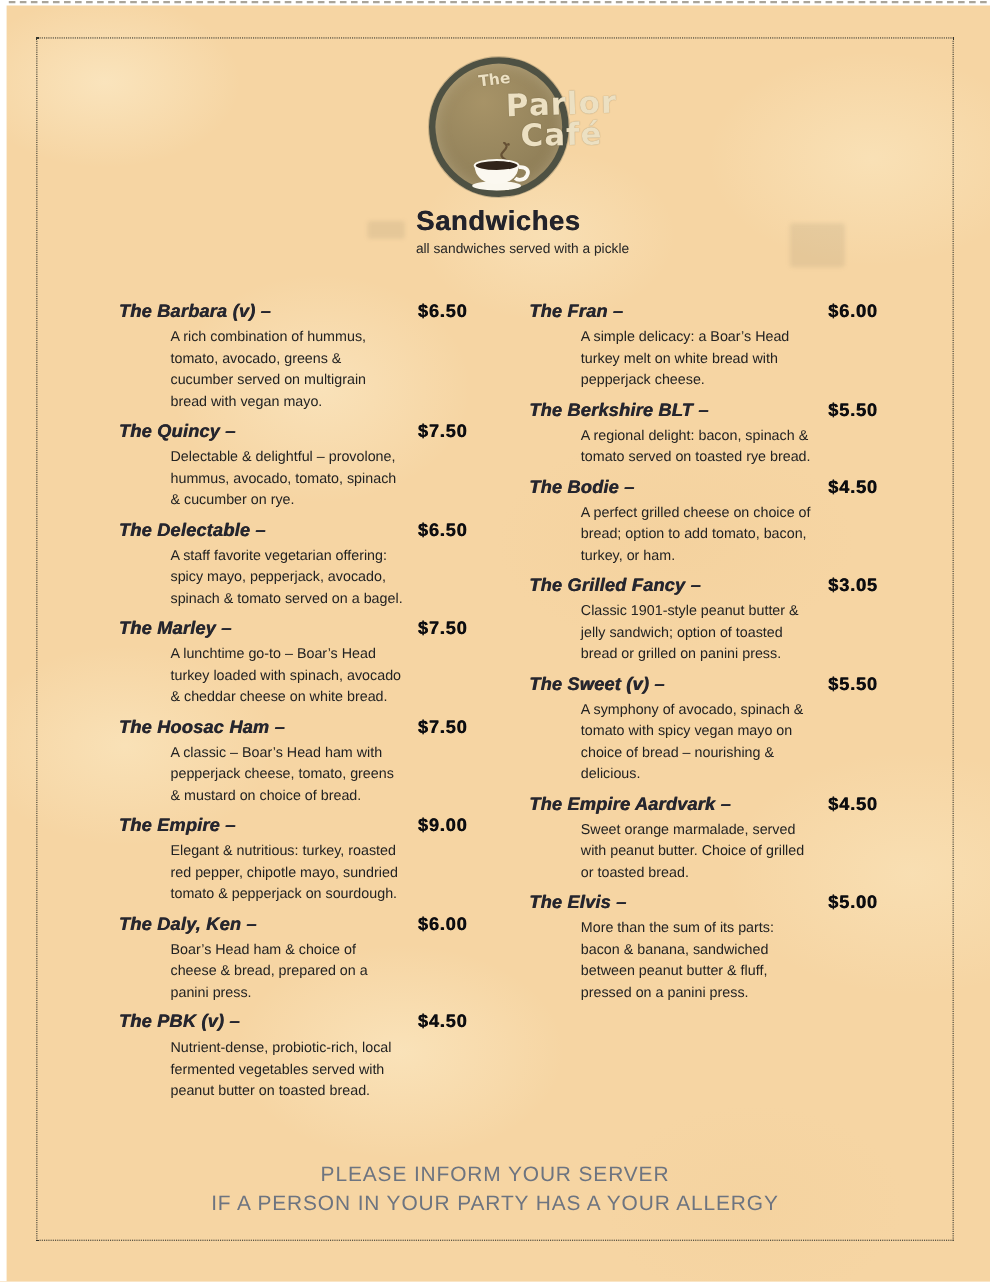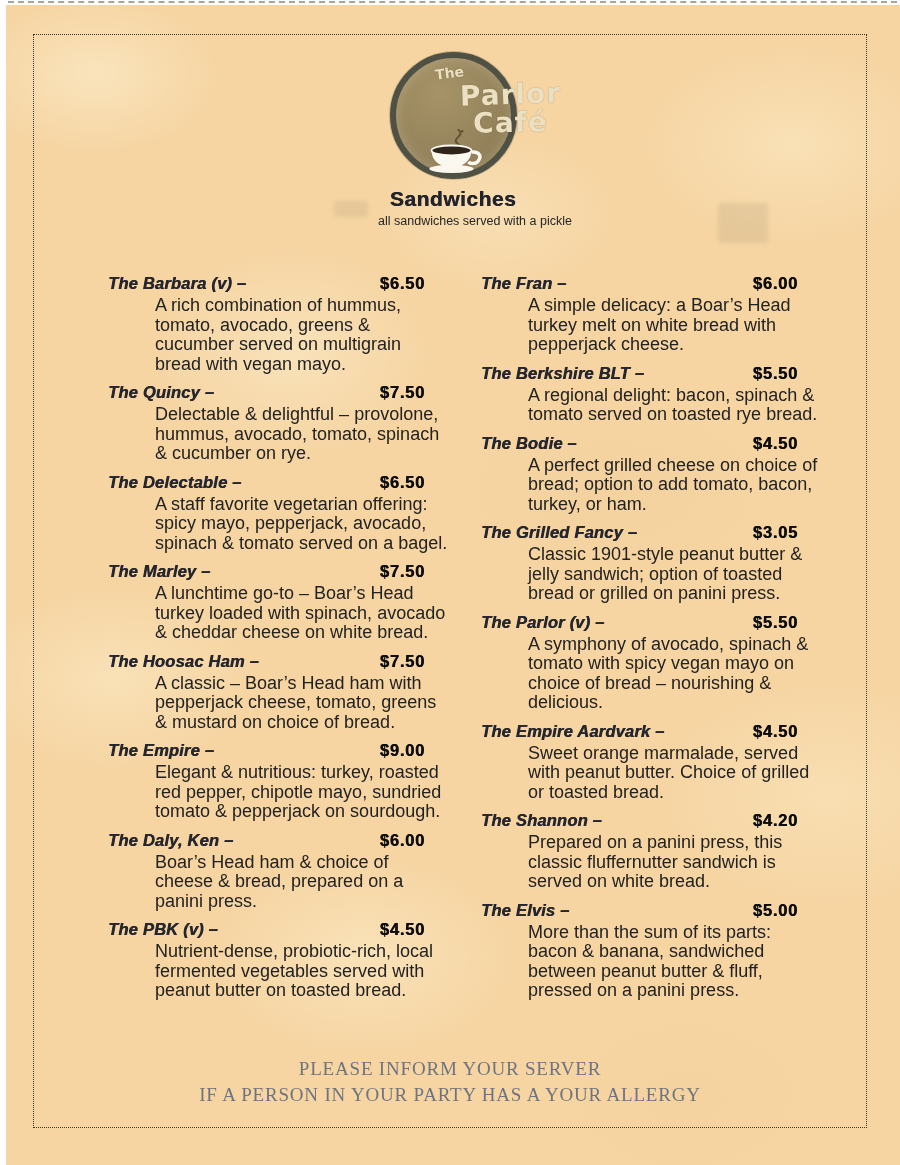--- a/index.html
+++ b/index.html
@@ -56,21 +56,21 @@
     font-family:"DejaVu Sans", sans-serif;
     font-weight:bold; color:#ece0c2; letter-spacing:1px;
     text-shadow:0 0 1px rgba(55,45,20,.45);
   }
   .logo-parlor { top:20px; font-size:28px; transform:rotate(-2deg); }
   .logo-cafe   { top:48px; font-size:28px; transform:rotate(-1deg); }
   .logo-cup { position:absolute; bottom:-2px; left:50%; transform:translateX(-50%); }
 
   .title {
     margin-top:8px;
-    font-size:21px; font-weight:bold; color:#23232b;
+    font-size:25px; font-weight:bold; color:#23232b;
     letter-spacing:.5px; text-shadow:.4px 0 0 currentColor;
   }
   .subtitle { margin-top:3px; font-size:12.5px; color:#262626;padding-left:44px; }
 
   .col { position:absolute; width:350px; }
   .col-left  { left:102px; top:268px; }
   .col-right { left:475px; top:268px; }
   .menu-item { margin-bottom:8px; }
   .item-head {
     display:flex; justify-content:space-between; align-items:baseline;
@@ -80,30 +80,30 @@
     font-size:16.5px; font-weight:bold; font-style:italic;
     color:#26262e; letter-spacing:.2px;
     text-shadow:.5px 0 0 currentColor;
   }
   .item-price {
     font-size:16.5px; font-weight:bold; color:#0d0d10;
     letter-spacing:.8px; text-shadow:.5px 0 0 currentColor;
   }
   .item-desc {
     margin-left:47px; margin-top:2px;
-    font-size:18px; line-height:19.5px; color:#222222;
+    font-size:13px; line-height:19.5px; color:#222222;
     white-space:pre;
   }
 
   .footer {
     position:absolute; left:0; right:6px; top:1051px;
     text-align:center;
     font-size:19px; line-height:26px; color:#6d7480; letter-spacing:.8px;
   }
-  .footer div { display:block;font-family:Liberation Serif, serif; }
+  .footer div { display:block; }
 </style>
 </head>
 <body>
 
 <div class="scan-edge-line"></div>
 
 <div class="page">
   <div class="frame"></div>
   <div class="artifact a1"></div>
   <div class="artifact a2"></div>
@@ -233,48 +233,39 @@
       <div class="item-head">
         <span class="item-name">The Grilled Fancy –</span>
         <span class="item-price">$3.05</span>
       </div>
       <div class="item-desc">Classic 1901-style peanut butter &amp;
 jelly sandwich; option of toasted
 bread or grilled on panini press.</div>
     </div>
     <div class="menu-item">
       <div class="item-head">
-        <span class="item-name">The Parlor (v) –</span>
+        <span class="item-name">The Sweet (v) –</span>
         <span class="item-price">$5.50</span>
       </div>
       <div class="item-desc">A symphony of avocado, spinach &amp;
 tomato with spicy vegan mayo on
 choice of bread – nourishing &amp;
 delicious.</div>
     </div>
     <div class="menu-item">
       <div class="item-head">
         <span class="item-name">The Empire Aardvark –</span>
         <span class="item-price">$4.50</span>
       </div>
       <div class="item-desc">Sweet orange marmalade, served
 with peanut butter. Choice of grilled
 or toasted bread.</div>
     </div>
     <div class="menu-item">
       <div class="item-head">
-        <span class="item-name">The Shannon –</span>
-        <span class="item-price">$4.20</span>
-      </div>
-      <div class="item-desc">Prepared on a panini press, this
-classic fluffernutter sandwich is
-served on white bread.</div>
-    </div>
-    <div class="menu-item">
-      <div class="item-head">
         <span class="item-name">The Elvis –</span>
         <span class="item-price">$5.00</span>
       </div>
       <div class="item-desc">More than the sum of its parts:
 bacon &amp; banana, sandwiched
 between peanut butter &amp; fluff,
 pressed on a panini press.</div>
     </div>
   </div>
 

